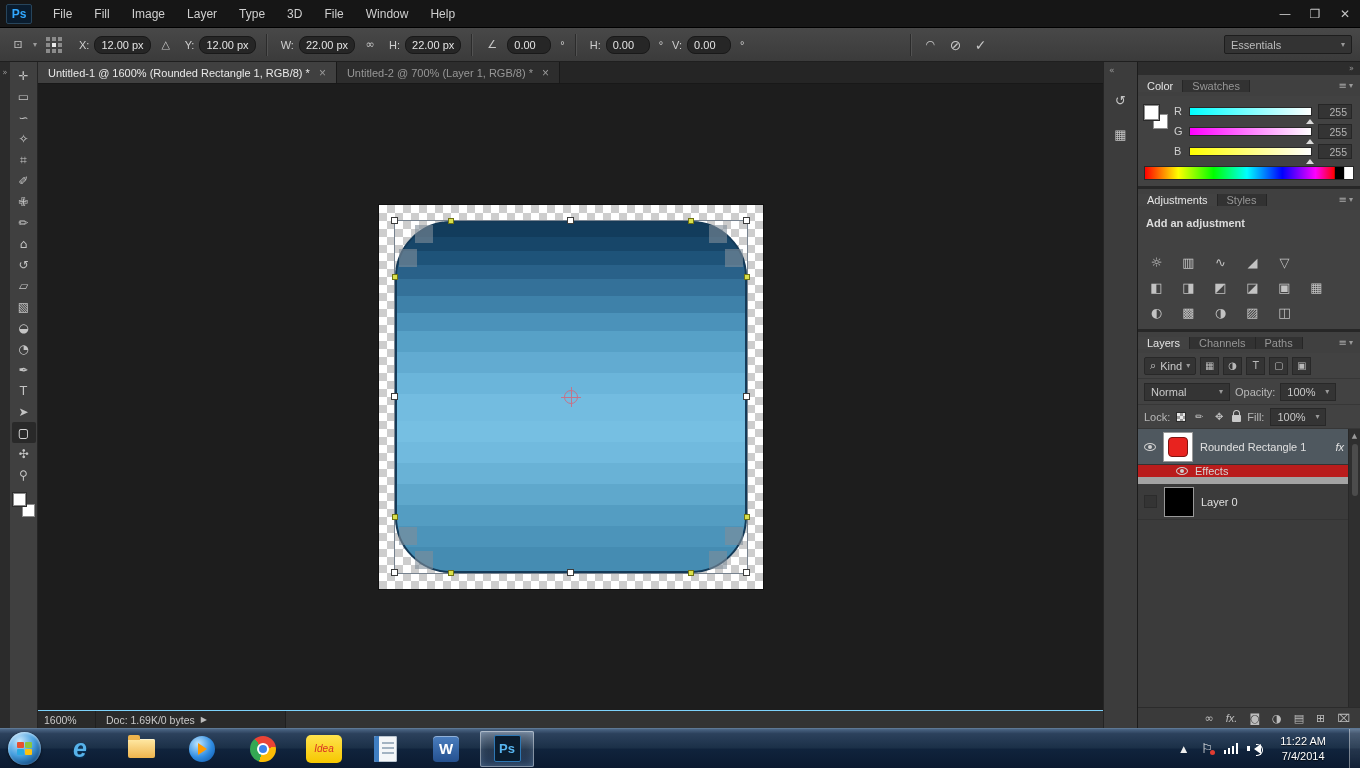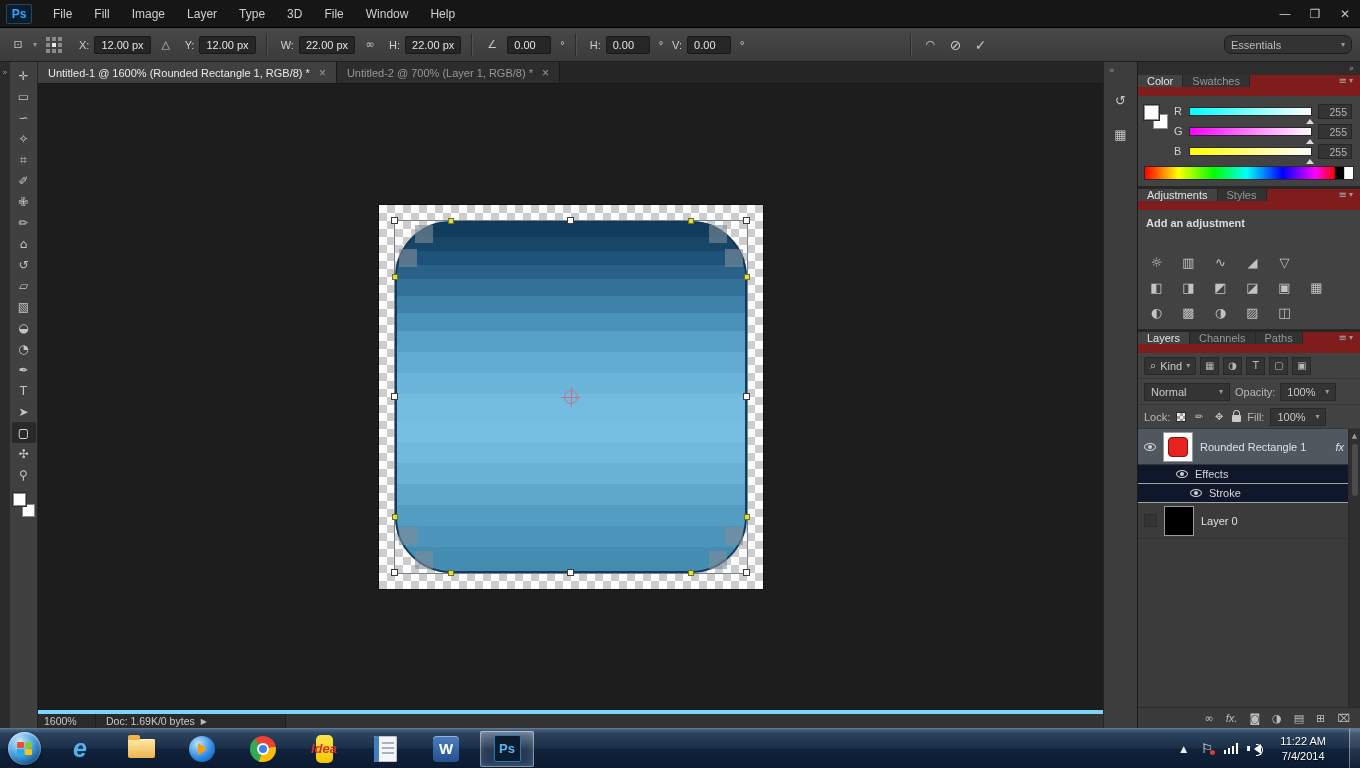--- a/index.html
+++ b/index.html
@@ -12,29 +12,29 @@
   .ps-logo{width:26px;height:20px;margin:0 10px 0 6px;background:var(--ps-logo-bg);color:var(--ps-blue);
     display:flex;align-items:center;justify-content:center;font-weight:bold;font-size:12px;border-radius:2px;border:1px solid #27455c}
   .menu-item{padding:0 11px;line-height:28px;font-size:12px;color:#cfcfcf}
   .win-controls{margin-left:auto;display:flex}
   .win-btn{width:30px;text-align:center;color:#c4c4c4;font-size:12px;line-height:28px}
 
   
   .optionsbar{height:34px;background:linear-gradient(#484848,#3b3b3b);border-bottom:1px solid #1f1f1f;
     display:flex;align-items:center;padding:0 8px;gap:5px}
   .olabel{color:#cfcfcf;margin-left:4px}
-  .obox{background:#262626;border:1px solid #191919;border-radius:2px;height:18px;line-height:16px;
+  .obox{background:#262626;border:1px solid #191919;border-radius:8px;height:18px;line-height:16px;
     padding:0 6px;color:#e3e3e3;min-width:44px;text-align:left}
   .obox.num{min-width:48px}
   .ob-icon{width:20px;height:18px;display:flex;align-items:center;justify-content:center;color:#c6c6c6}
   .vsep{width:1px;height:22px;background:#2b2b2b;box-shadow:1px 0 0 #525252;margin:0 5px}
   .ref-grid{display:grid;grid-template-columns:repeat(3,4px);gap:2px;margin:0 8px 0 4px}
   .ref-grid i{width:4px;height:4px;background:#8b8b8b}
   .ref-grid i.c{background:#e8e8e8}
-  .workspace{margin-left:auto;width:128px;height:19px;background:#333;border:1px solid #1d1d1d;border-radius:7px;
+  .workspace{margin-left:auto;width:128px;height:19px;background:#333;border:1px solid #1d1d1d;border-radius:2px;
     display:flex;align-items:center;justify-content:space-between;padding:0 6px;color:#bdbdbd}
   .caret{font-size:8px;color:#9a9a9a}
 
   
   .main{position:absolute;top:62px;left:0;right:0;bottom:40px;display:flex}
   .rail{width:10px;background:#2b2b2b;color:#999;font-size:8px;text-align:center;padding-top:6px}
   .toolbar{width:28px;background:#404040;border-right:1px solid #252525;display:flex;flex-direction:column;align-items:center;padding-top:3px}
   .tool{width:24px;height:21px;display:flex;align-items:center;justify-content:center;color:#c4c4c4;font-size:12px}
   .tool.active{background:#292929;color:#fff;border-radius:2px}
   .swatches{margin-top:8px;position:relative;width:22px;height:24px}
@@ -62,35 +62,35 @@
   .bbox{position:absolute;inset:15px;border:1px solid #76828f;pointer-events:none}
   .handle{position:absolute;width:7px;height:7px;background:#fff;border:1px solid #3c3c3c}
   .h-tl{left:12px;top:12px}.h-tm{left:188px;top:12px}.h-tr{left:364px;top:12px}
   .h-ml{left:12px;top:188px}.h-mr{left:364px;top:188px}
   .h-bl{left:12px;top:364px}.h-bm{left:188px;top:364px}.h-br{left:364px;top:364px}
   .anchor{position:absolute;width:6px;height:6px;background:#d9e04c;border:1px solid #6f7414}
   .refpoint{position:absolute;left:185px;top:185px;width:14px;height:14px;border:1px solid #c57388;border-radius:50%}
   .refpoint::before{content:'';position:absolute;left:-4px;right:-4px;top:6px;height:1px;background:#c57388}
   .refpoint::after{content:'';position:absolute;top:-4px;bottom:-4px;left:6px;width:1px;background:#c57388}
 
-  .statusbar{height:18px;background:#333;border-top:4px solid #7dd3fc;display:flex;align-items:center;font-size:10.5px;color:#c9c9c9}
+  .statusbar{height:18px;background:#333;border-top:1px solid #7dd3fc;display:flex;align-items:center;font-size:10.5px;color:#c9c9c9}
   .zoom-box{width:58px;height:100%;display:flex;align-items:center;padding:0 6px;background:#2a2a2a;border-right:1px solid #1f1f1f}
   .doc-box{height:100%;display:flex;align-items:center;min-width:190px;padding:0 10px;background:#2a2a2a;border-right:1px solid #1f1f1f}
   .st-expand{margin-left:6px;font-size:8px;color:#bbb}
 
   
   .dockstrip{width:34px;background:#3c3c3c;border-left:1px solid #242424;display:flex;flex-direction:column;align-items:center}
   .strip-collapse{align-self:flex-start;padding:3px 5px;color:#9a9a9a;font-size:9px}
   .dock-icon{width:24px;height:24px;margin-top:10px;display:flex;align-items:center;justify-content:center;color:#c3c3c3;font-size:13px}
 
   
   .dock{width:223px;background:#272727;display:flex;flex-direction:column;border-left:1px solid #1c1c1c}
   .dock-top{height:13px;background:#2d2d2d;display:flex;justify-content:flex-end;align-items:center;padding-right:6px;color:#9a9a9a;font-size:8px}
   .panel{display:flex;flex-direction:column;margin-bottom:3px}
-  .ptabs{height:21px;background:#7f1d1d;display:flex;align-items:flex-start}
+  .ptabs{height:21px;background:#404040;display:flex;align-items:center}
   .ptab{padding:0 9px;display:flex;align-items:center;color:#969696;background:#323232;border-right:1px solid #262626;font-size:11px}
   .ptab.active{background:#424242;color:#e4e4e4}
   .pmenu{margin-left:auto;padding:0 7px;display:flex;align-items:center;gap:2px;color:#a8a8a8;font-size:10px}
   .pbody{background:#424242}
 
   
   .color-body{display:flex;padding:5px 4px 2px}
   .cswatch{width:32px;position:relative;height:42px}
   .csq{position:absolute;width:15px;height:15px;background:#fff;border:1px solid #8e8e8e}
   .csq.f{left:2px;top:4px;z-index:2;box-shadow:0 0 0 1px #2a2a2a}
@@ -126,21 +126,21 @@
   .llock{height:24px;display:flex;align-items:center;gap:6px;padding:0 6px;border-bottom:1px solid #373737;color:#b7b7b7}
   .lockicon{width:14px;text-align:center;color:#c0c0c0;font-size:10px}
   .checker-sm{width:10px;height:10px;background:conic-gradient(#9b9b9b 25%,#e7e7e7 0 50%,#9b9b9b 0 75%,#e7e7e7 0);background-size:6px 6px;border:1px solid #2b2b2b}
   .padlock{position:relative;width:9px;height:7px;background:#c8c8c8;border-radius:1px;margin-top:4px}
   .padlock::before{content:'';position:absolute;left:1px;top:-5px;width:5px;height:5px;border:1.5px solid #c8c8c8;border-bottom:none;border-radius:4px 4px 0 0}
   .llist{flex:1;background:#3b3b3b;position:relative}
   .lrow{display:flex;align-items:center;gap:7px;padding:0 16px 0 6px;border-bottom:1px solid #333;color:#e0e0e0}
   .lrow.big{height:36px}
   .lrow.small{height:19px;color:#d5d5d5}
   .lrow.selected{background:var(--layer-selected)}
-  .lrow.fxrow{background:#0f172a;border-bottom:1px solid #a3a3a3}
+  .lrow.fxrow{background:#b91c1c;border-bottom:7px solid #a3a3a3}
   .eye{width:12px;height:8px;border:1px solid #cfcfcf;border-radius:50%;position:relative;flex:none}
   .eye::after{content:'';position:absolute;inset:1px 3px;background:#cfcfcf;border-radius:50%}
   .eyebox{width:13px;height:13px;background:#343434;border:1px solid #2c2c2c;flex:none}
   .thumb{width:30px;height:30px;background:#fff;border:1px solid #999;display:flex;align-items:center;justify-content:center;flex:none}
   .thumb .redshape{width:20px;height:20px;background:var(--thumb-red);border-radius:4px;border:1px solid #7e1512}
   .thumb.black{background:#000}
   .lname{white-space:nowrap;overflow:hidden;text-overflow:ellipsis}
   .fxbadge{margin-left:auto;font-style:italic;color:#e2e2e2}
   .ind1{padding-left:38px}
   .ind2{padding-left:52px}
@@ -168,22 +168,22 @@
     box-shadow:inset 0 0 0 1px rgba(255,255,255,.38),inset 0 0 8px rgba(175,215,255,.3)}
   .ie-e{font-size:25px;font-weight:bold;font-style:italic;color:#57b2ea;text-shadow:0 1px 2px #053a66}
   .folder{width:27px;height:19px;background:linear-gradient(#ffe9a4,#eeb44d);border-radius:2px;position:relative;box-shadow:inset 0 1px 0 #fff4cd}
   .folder::before{content:'';position:absolute;top:-4px;left:0;width:12px;height:5px;background:#eeb44d;border-radius:2px 2px 0 0}
   .wmp{width:26px;height:26px;border-radius:50%;background:radial-gradient(circle at 35% 30%,#bfe6ff,#2f8ce2 55%,#0b4f9f);display:flex;align-items:center;justify-content:center}
   .wmp i{width:0;height:0;border:6px solid transparent;border-left:9px solid #ff9a00;margin-left:6px}
   .chrome{width:26px;height:26px;border-radius:50%;position:relative;
     background:conic-gradient(from -40deg,#ea4335 0 33%,#fbbc05 33% 66%,#34a853 66% 100%)}
   .chrome::before{content:'';position:absolute;inset:7px;background:#fff;border-radius:50%}
   .chrome::after{content:'';position:absolute;inset:9px;background:#3b82e8;border-radius:50%}
-  .idea{width:17px;height:28px;border-radius:5px;background:linear-gradient(#ffe34d,#f6c700);
-    display:flex;align-items:center;justify-content:center;color:#d93025;font-weight:bold;font-style:italic;font-size:13px}
+  .idea{width:36px;height:28px;border-radius:5px;background:linear-gradient(#ffe34d,#f6c700);
+    display:flex;align-items:center;justify-content:center;color:#d93025;font-weight:normal;font-style:italic;font-size:10px}
   .journal{width:23px;height:26px;background:#f4f6f8;border-radius:2px;position:relative;box-shadow:inset 0 0 0 1px #b9c4cf}
   .journal::before{content:'';position:absolute;left:0;top:0;bottom:0;width:5px;background:#3f7ec2;border-radius:2px 0 0 2px}
   .journal::after{content:'';position:absolute;left:8px;right:3px;top:6px;height:2px;background:#a3b3c2;box-shadow:0 5px 0 #a3b3c2,0 10px 0 #a3b3c2}
   .word{width:26px;height:26px;border-radius:4px;background:linear-gradient(#4a7ebf,#24508f);color:#fff;font-weight:bold;font-size:15px;
     display:flex;align-items:center;justify-content:center;box-shadow:inset 0 1px 0 rgba(255,255,255,.4)}
   .psicon{width:27px;height:27px;background:var(--ps-logo-bg);border:1px solid #2d78b5;border-radius:2px;color:#58b6f0;
     font-weight:bold;font-size:13px;display:flex;align-items:center;justify-content:center}
   .tray{margin-left:auto;display:flex;align-items:center;gap:11px;color:#fff}
   .tray-up{font-size:9px;color:#eee;padding:0 3px}
   .tflag{font-size:13px;color:#f2f2f2;position:relative}
@@ -497,24 +497,20 @@
             <span class="thumb">
                 <span class="redshape"></span>
               </span>
             <span class="lname">Rounded Rectangle 1</span>
             <span class="fxbadge">fx</span>
           </div>
           <div class="lrow small fxrow ind1">
             <span class="eye"></span>
             <span class="lname">Effects</span>
           </div>
-          <div class="lrow small fxrow ind2">
-            <span class="eye"></span>
-            <span class="lname">Stroke</span>
-          </div>
           <div class="lrow big">
             <span class="eyebox"></span>
             <span class="thumb black"></span>
             <span class="lname">Layer 0</span>
           </div>
           <div class="lscroll">
             <span class="up g">▲</span>
             <span class="thumbbar"></span>
           </div>
         </div>

